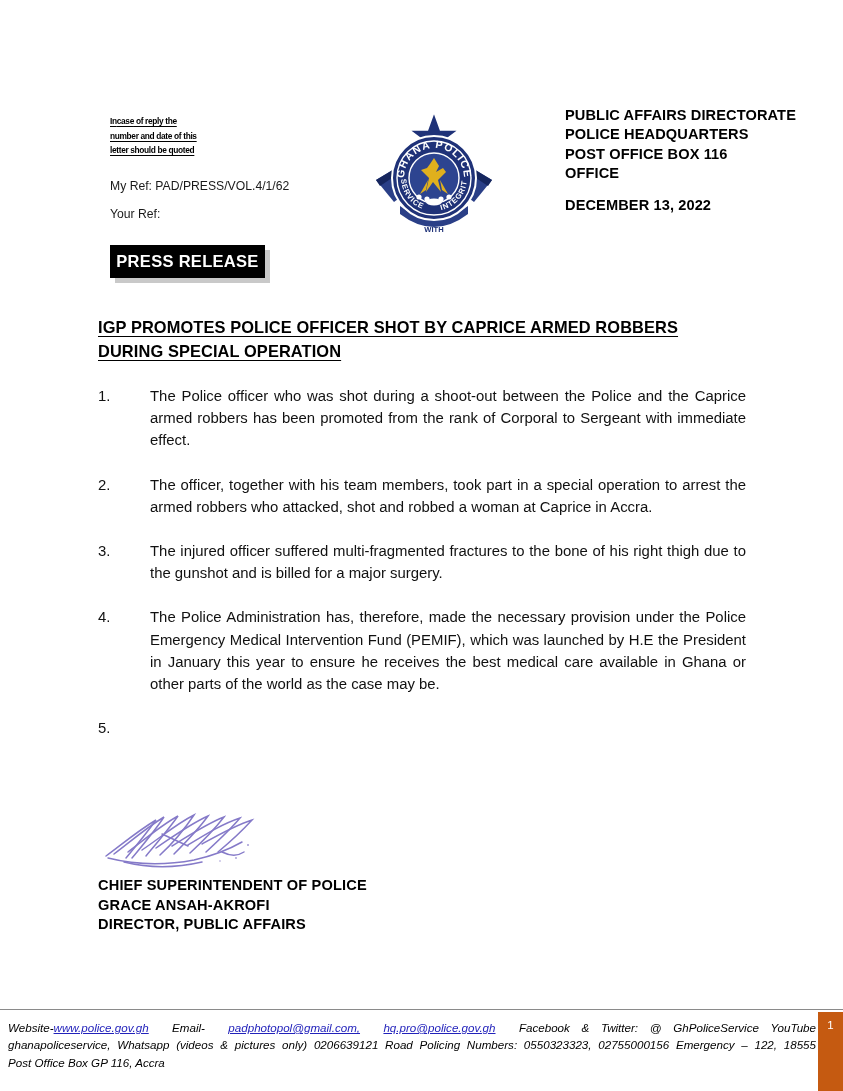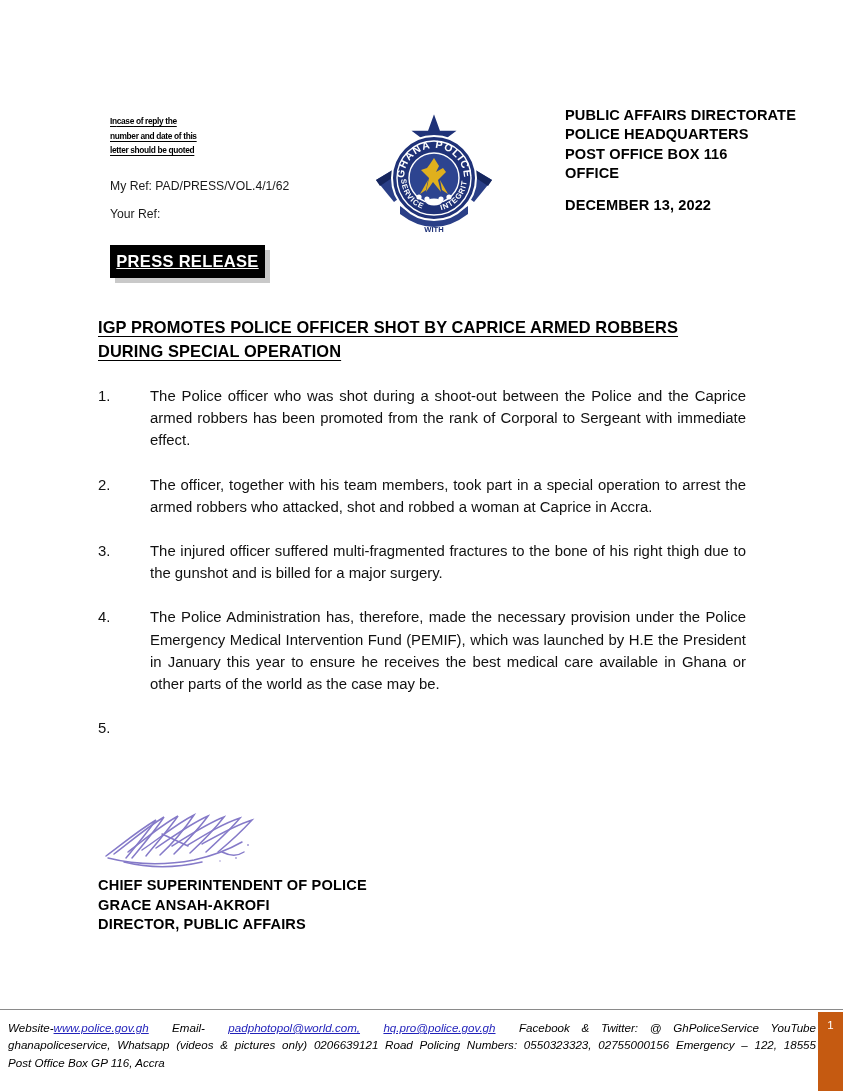--- a/index.html
+++ b/index.html
@@ -107,21 +107,20 @@
     width: 155px;
     height: 33px;
     background: #000000;
     color: #ffffff;
     font-size: 16.5px;
     font-weight: 700;
     letter-spacing: 0.3px;
     display: flex;
     align-items: center;
     justify-content: center;
-    text-decoration: underline;
   }
 
   
   #doc-body {
     position: absolute;
     left: 98px;
     top: 316px;
     width: 648px;
   }
   #doc-title {
@@ -357,20 +356,20 @@
   <div id="signer-block">
     <div>CHIEF SUPERINTENDENT OF POLICE</div>
     <div>GRACE ANSAH-AKROFI</div>
     <div>DIRECTOR, PUBLIC AFFAIRS</div>
   </div>
 </div>
 
 <div id="footer-rule"></div>
 
 <div id="footer">
-  <span class="fline just"><span>Website-</span><a class="link" href="#">www.police.gov.gh</a>&nbsp;&nbsp;<span>Email-</span>&nbsp;&nbsp;<a class="link" href="#">padphotopol@world.com,</a>&nbsp;&nbsp;<a class="link" href="#">hq.pro@police.gov.gh</a>&nbsp;&nbsp;<span>Facebook &amp; Twitter: @ GhPoliceService YouTube</span></span>
+  <span class="fline just"><span>Website-</span><a class="link" href="#">www.police.gov.gh</a>&nbsp;&nbsp;<span>Email-</span>&nbsp;&nbsp;<a class="link" href="#">padphotopol@gmail.com,</a>&nbsp;&nbsp;<a class="link" href="#">hq.pro@police.gov.gh</a>&nbsp;&nbsp;<span>Facebook &amp; Twitter: @ GhPoliceService YouTube</span></span>
   <span class="fline just">ghanapoliceservice, Whatsapp (videos &amp; pictures only) 0206639121 Road Policing Numbers: 0550323323, 02755000156 Emergency – 122, 18555</span>
   <span class="fline">Post Office Box GP 116, Accra</span>
 </div>
 
 <div id="page-number-box">
   <span class="pn">1</span>
 </div>
 
 </body></html>

